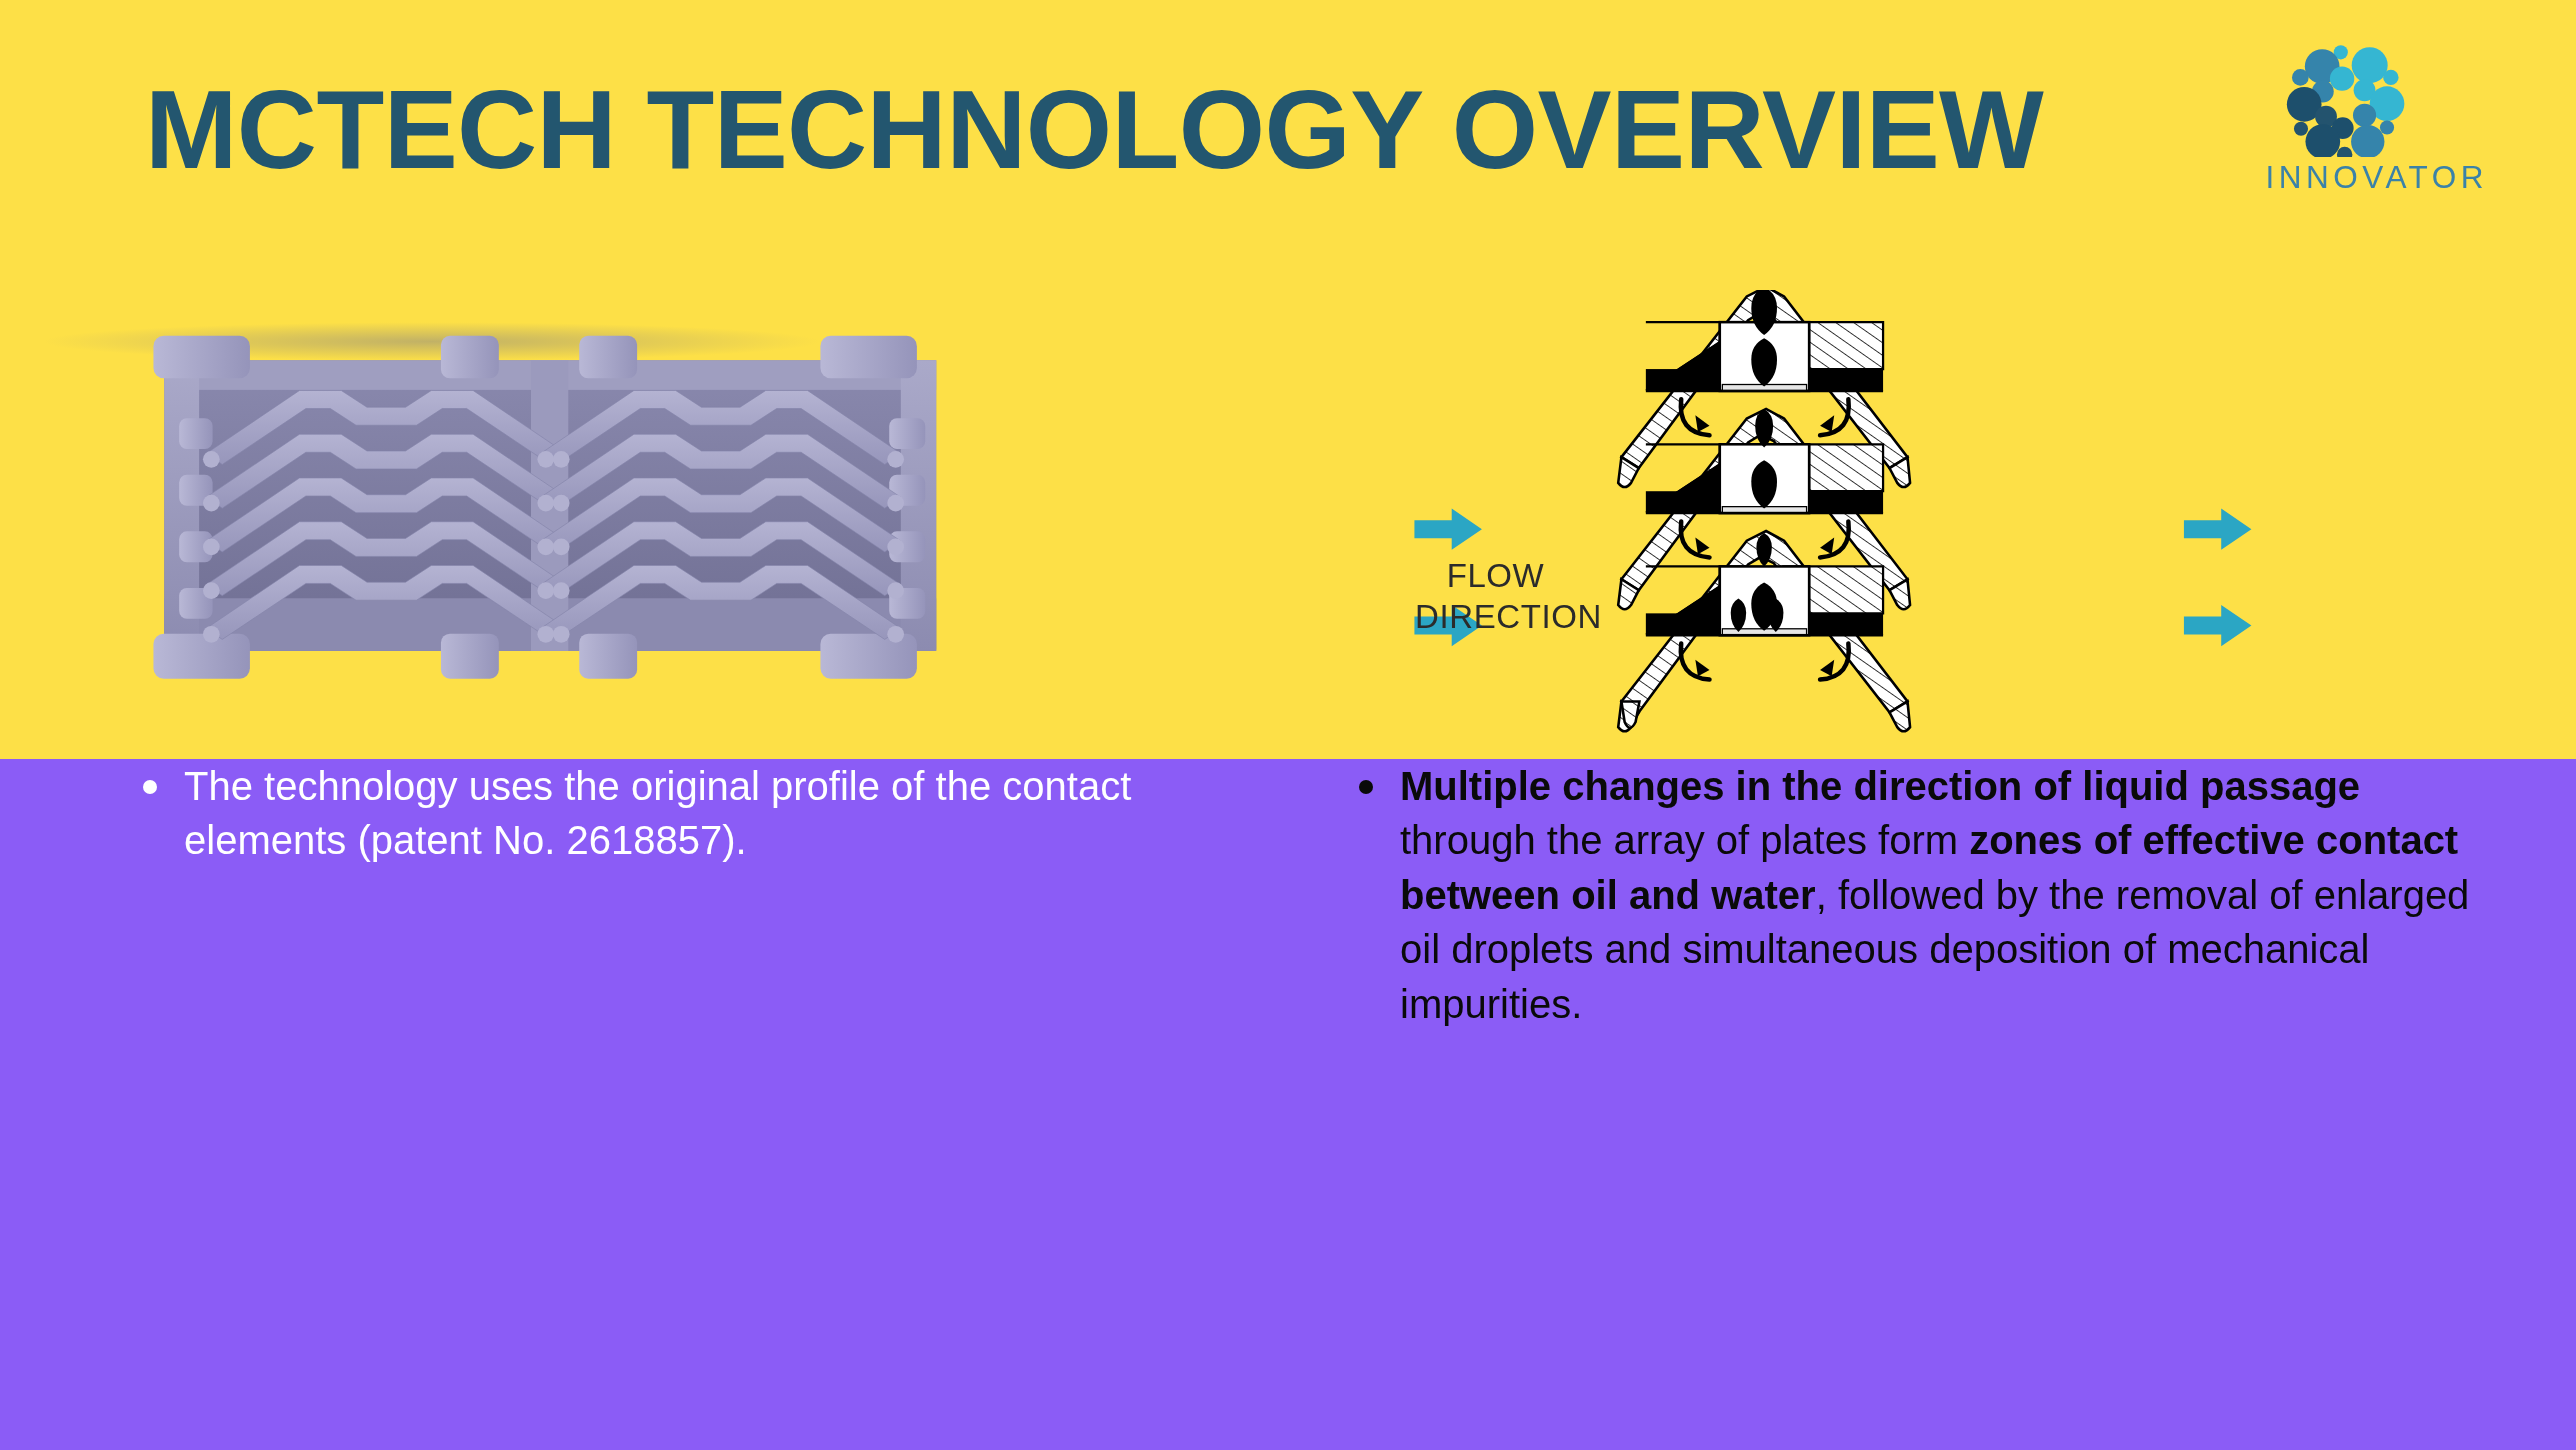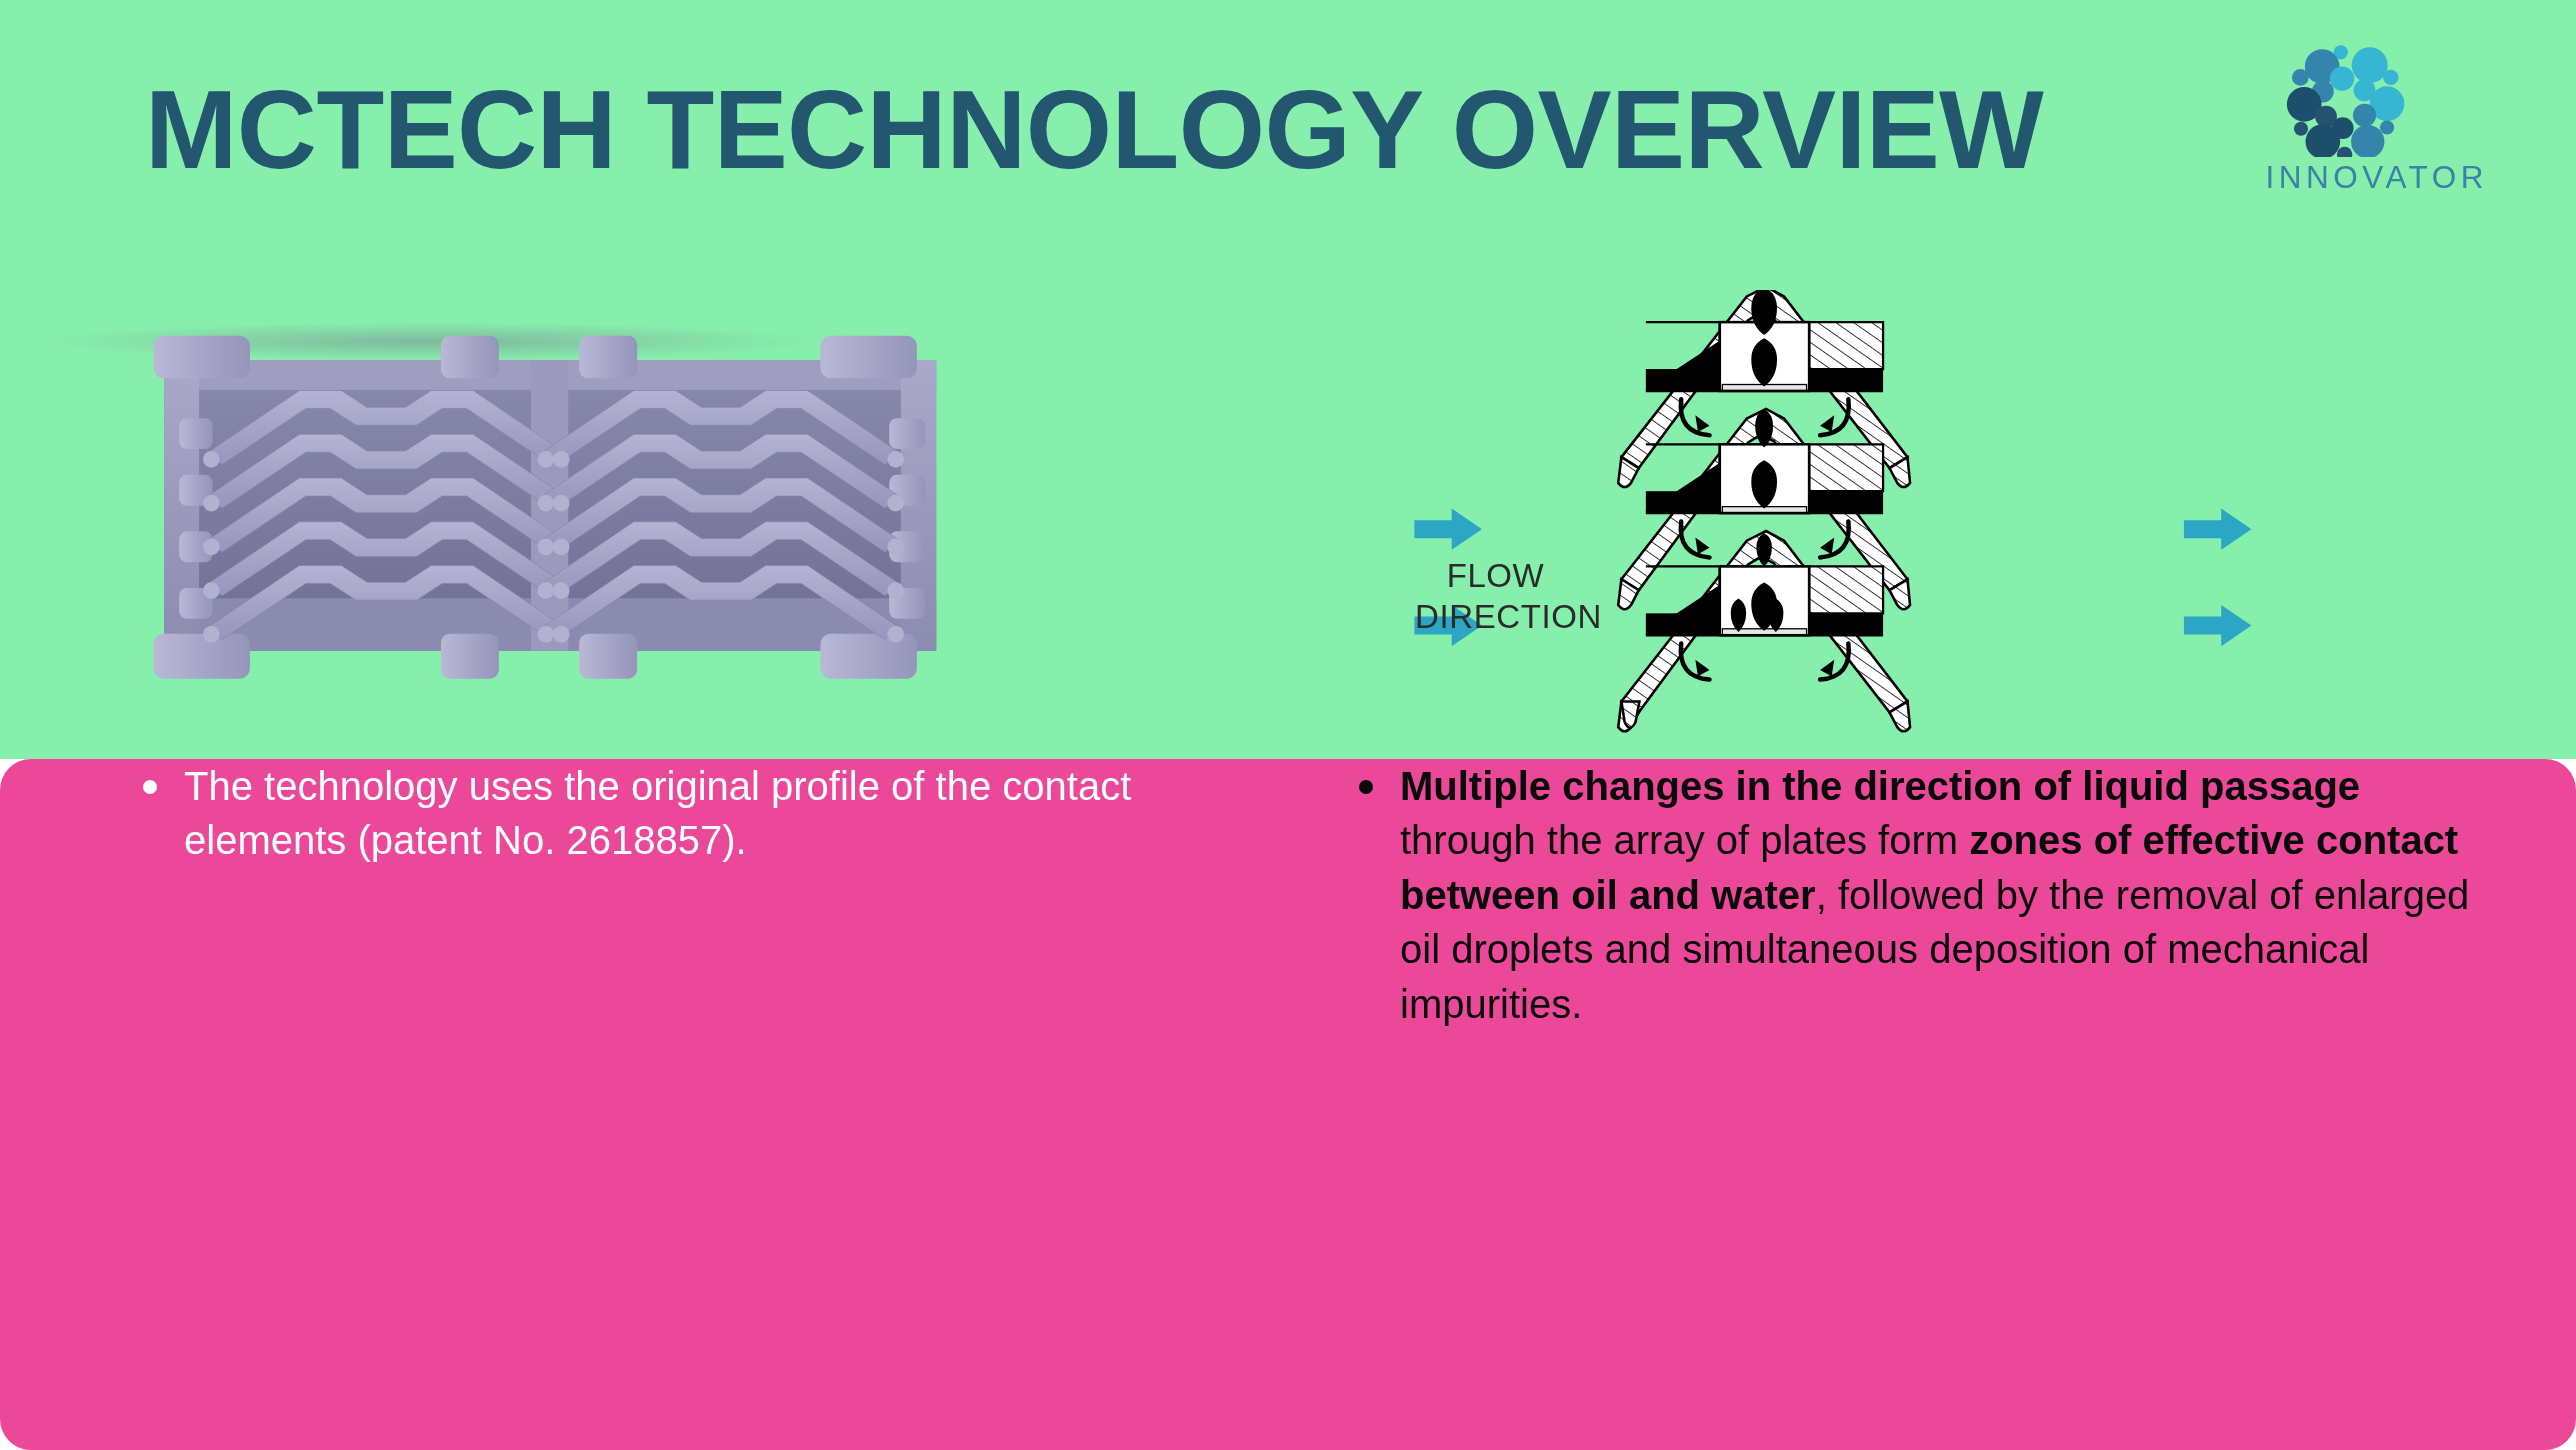--- a/index.html
+++ b/index.html
@@ -1,20 +1,20 @@
 <!DOCTYPE html>
 <html style="font-size:10.3px"><head>
 <meta charset="utf-8">
 <style>
   html,body{margin:0;padding:0;background:#fff;}
   body{width:2576px;height:1450px;position:relative;overflow:hidden;
        font-family:"Liberation Sans",sans-serif;}
 
   
-  #header{position:absolute;left:0;top:0;width:2576px;height:759px;background:#86efac;}
+  #header{position:absolute;left:0;top:0;width:2576px;height:759px;background:#fde047;}
   #page-title{position:absolute;left:145px;top:75px;
       font-family:"Liberation Sans Narrow","Liberation Sans",sans-serif;
       font-weight:700;font-size:111px;line-height:1;letter-spacing:-0.6px;
       color:#23566f;white-space:nowrap;
       transform:scaleX(1.0);transform-origin:left top;}
 
   
   #logo{position:absolute;left:2265px;top:35px;width:212px;height:161px;}
   #logo-mark{position:absolute;left:0;top:0;width:167px;height:122px;}
   #logo-word{position:absolute;left:-22.5px;top:124px;width:212px;text-align:center;
@@ -245,21 +245,21 @@
         <use href="#cy-arrow" x="1245" y="490"></use>
       </g>
   </svg>
 
   <div id="flow-label">
     <div>FLOW</div>
     <div>DIRECTION</div>
   </div>
 </div>
 
-<div id="body-panel" style="background: #ec4899; border-radius: 31px;">
+<div id="body-panel" style="background: #8b5cf6;">
   <div class="col" id="col-left" style="color: rgb(255, 255, 255);">
     <ul class="bullets" id="left-list">
         <li><span>The technology uses the original profile of the contact elements (patent No. 2618857).</span></li>
       </ul>
   </div>
   <div class="col" id="col-right" style="color: rgb(10, 10, 10);">
     <ul class="bullets" id="right-list">
         <li><b>Multiple changes in the direction of liquid passage</b><span> through the array of plates form </span><b>zones of effective contact between oil and water</b><span>, followed by the removal of enlarged oil droplets   and simultaneous deposition of mechanical impurities.</span></li>
       </ul>
   </div>

